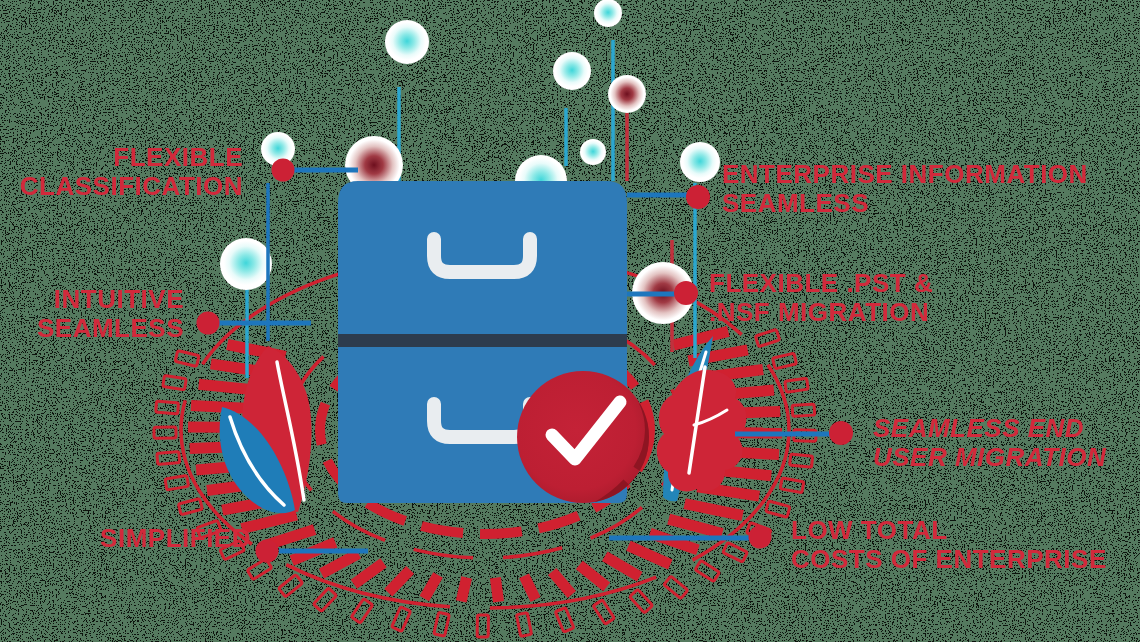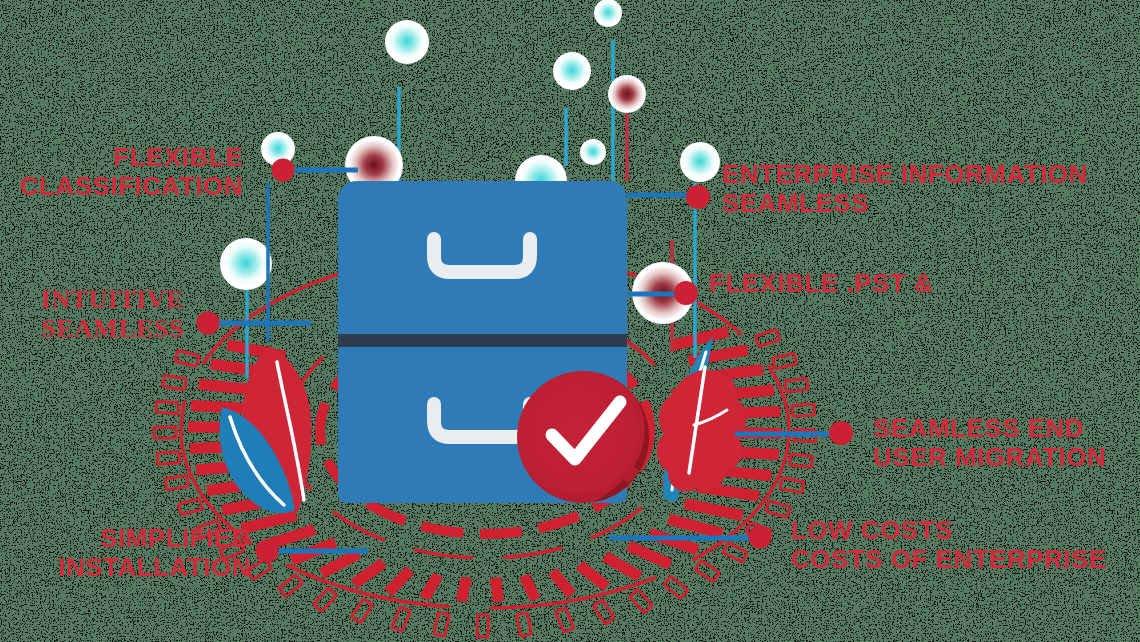--- a/index.html
+++ b/index.html
@@ -228,42 +228,42 @@
       <circle cx="760" cy="537" r="11.5"></circle>
     </g>
   </g>
 </svg>
 
 <div class="label right" style="right:897px;top:143px;">
   <div>FLEXIBLE</div>
   <div>CLASSIFICATION</div>
 </div>
 
-<div class="label right" style="right:956px;top:285px;font-family:Liberation Serif, serif;">
+<div class="label right" style="right:956px;top:285px;">
   <div>INTUITIVE</div>
   <div>SEAMLESS</div>
 </div>
 
-<div class="label right" style="right:889px;top:524px;">
+<div class="label right" style="right:889px;top:524px;text-align:center;">
   <div>SIMPLIFIED</div>
-  <div>INSTALLATION</div>
 </div>
 
 <div class="label left" style="left:722px;top:160px;">
   <div>ENTERPRISE INFORMATION</div>
   <div>SEAMLESS</div>
 </div>
 
 <div class="label left" style="left:709px;top:269px;">
   <div>FLEXIBLE .PST &amp;</div>
-</div>
-
-<div class="label left" style="left:873px;top:414px;">
+  <div>.NSF MIGRATION</div>
+</div>
+
+<div class="label left" style="left:873px;top:414px;font-style:italic;">
   <div>SEAMLESS END</div>
   <div>USER MIGRATION</div>
 </div>
 
 <div class="label left" style="left:791px;top:516px;">
-  <div>LOW COSTS</div>
+  <div>LOW TOTAL</div>
   <div>COSTS OF ENTERPRISE</div>
 </div>
 
 </div>
 
 </body></html>

